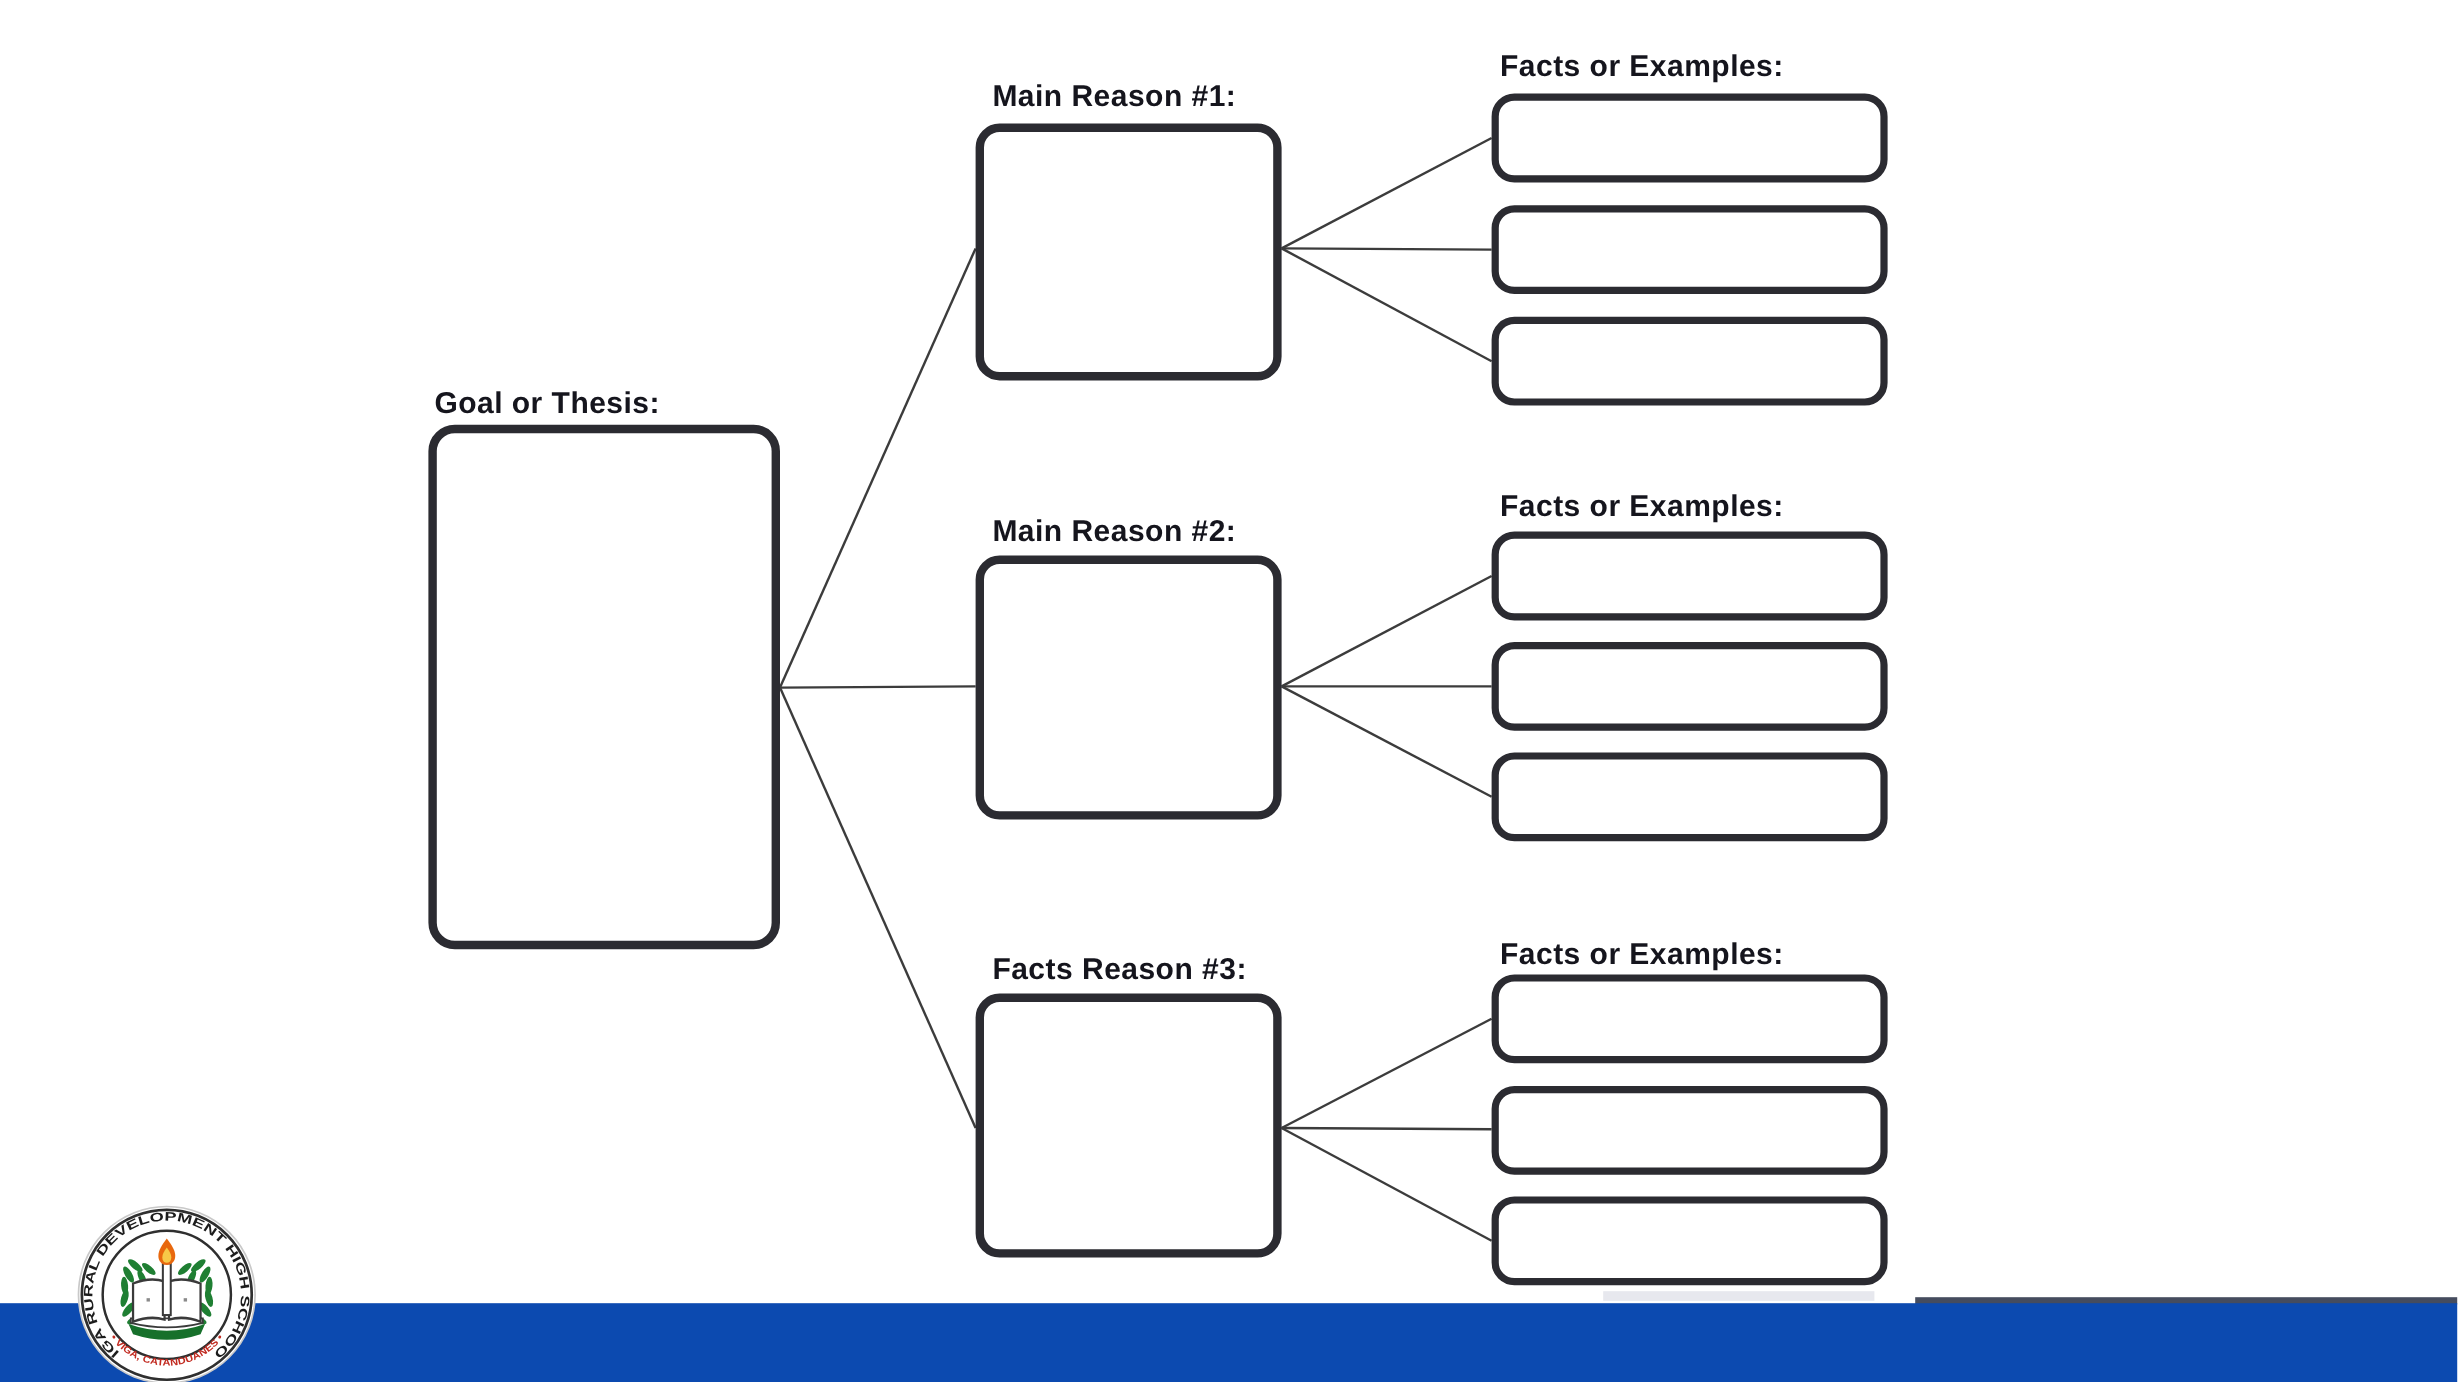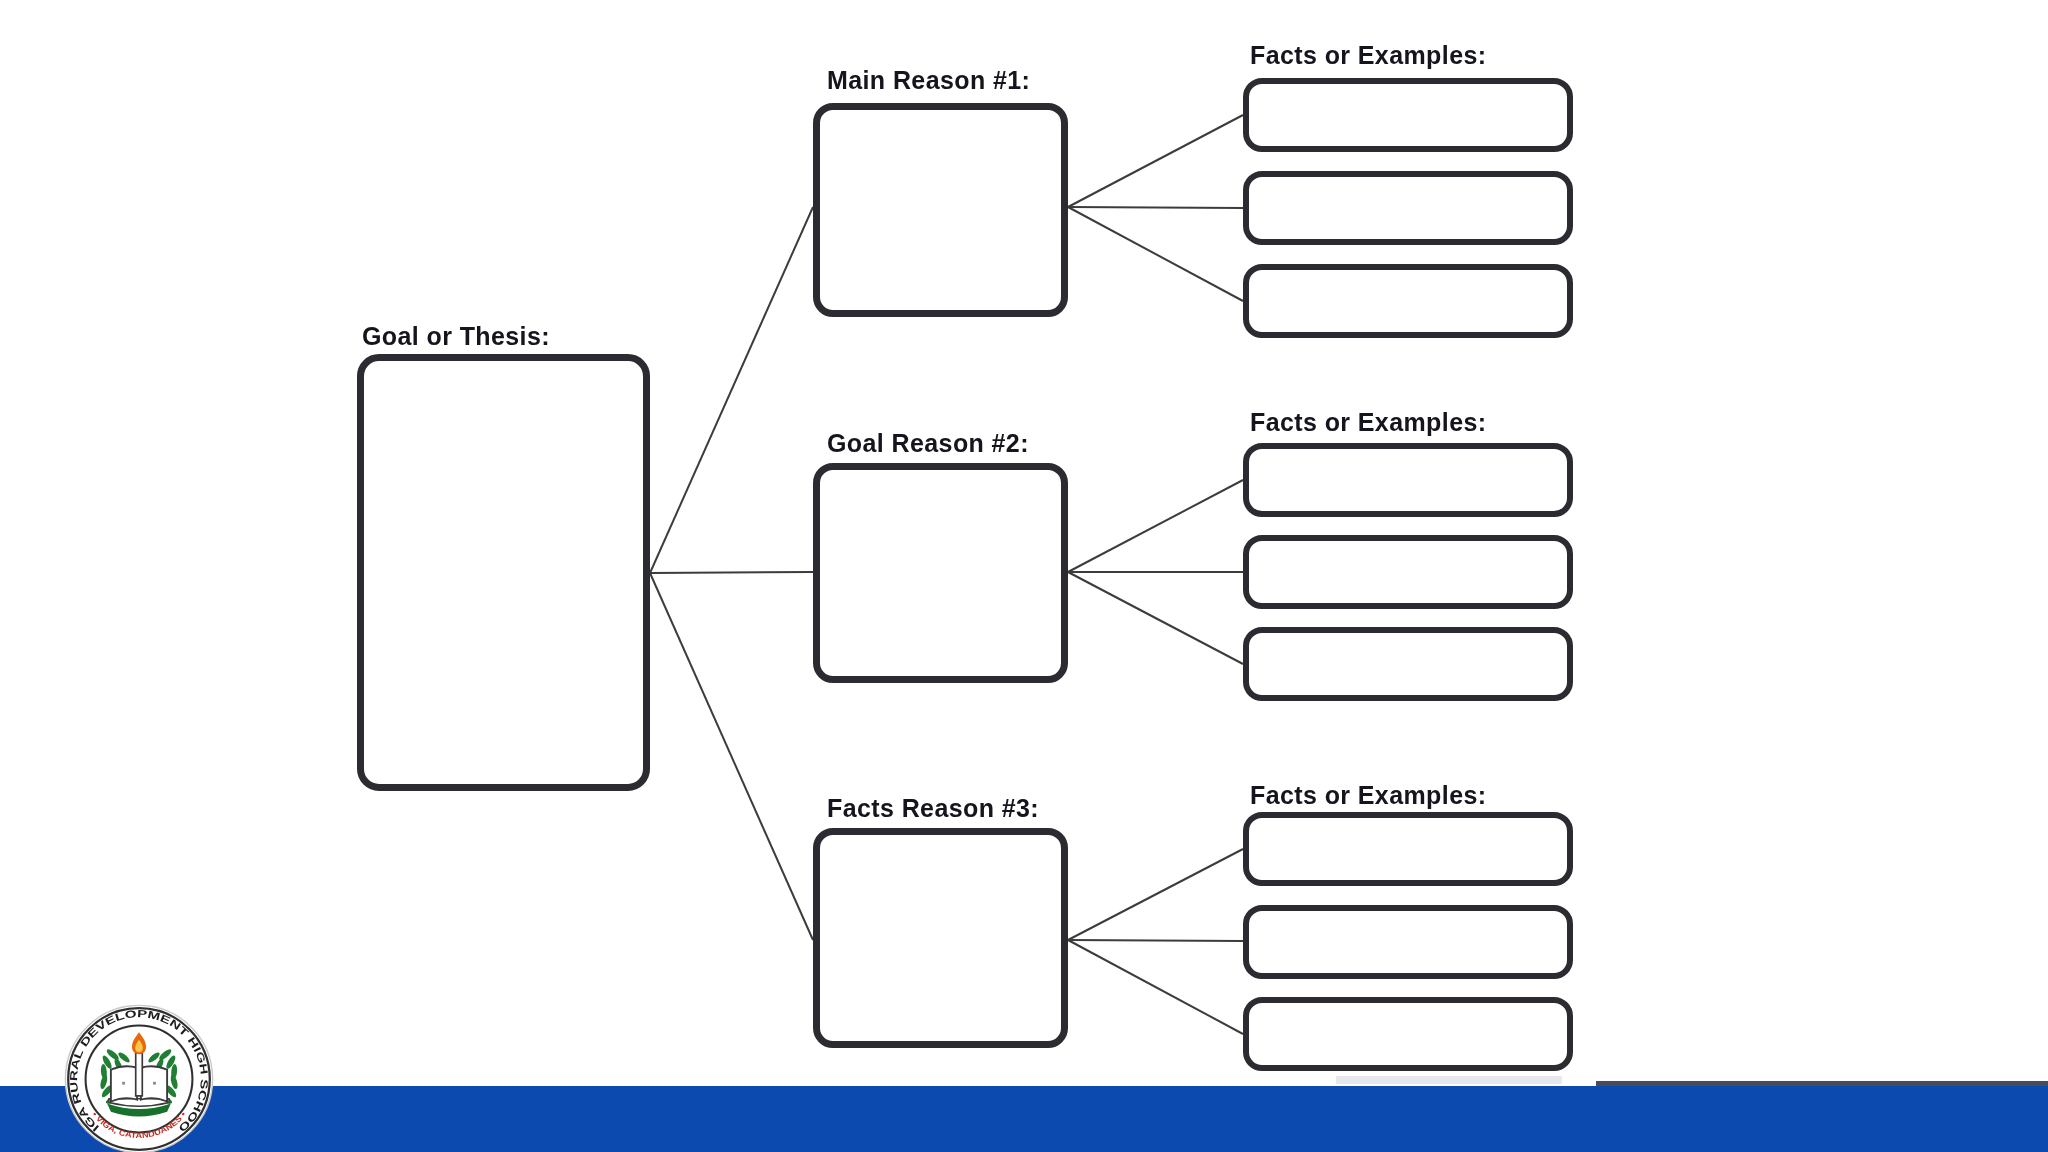--- a/index.html
+++ b/index.html
@@ -50,21 +50,21 @@
   <div class="node-label" style="left:362px;top:322px;">Goal or Thesis:</div>
   <div class="big-box" style="left:357px;top:354px;width:293px;height:437px;"></div>
 
   <div class="node-label" style="left:827px;top:66px;text-align:center;">Main Reason #1:</div>
   <div class="big-box" style="left:813px;top:103px;width:255px;height:214px;border-radius:20px;"></div>
   <div class="node-label" style="left:1250px;top:41px;">Facts or Examples:</div>
   <div class="fact-box" style="left:1243px;top:78px;"></div>
   <div class="fact-box" style="left:1243px;top:171px;"></div>
   <div class="fact-box" style="left:1243px;top:264px;"></div>
 
-  <div class="node-label" style="left:827px;top:429px;">Goal Reason #2:</div>
+  <div class="node-label" style="left:827px;top:429px;">Main Reason #2:</div>
   <div class="big-box" style="left:813px;top:463px;width:255px;height:220px;border-radius:20px;"></div>
   <div class="node-label" style="left:1250px;top:408px;">Facts or Examples:</div>
   <div class="fact-box" style="left:1243px;top:443px;"></div>
   <div class="fact-box" style="left:1243px;top:535px;"></div>
   <div class="fact-box" style="left:1243px;top:627px;"></div>
 
   <div class="node-label" style="left:827px;top:794px;">Facts Reason #3:</div>
   <div class="big-box" style="left:813px;top:828px;width:255px;height:220px;border-radius:20px;"></div>
   <div class="node-label" style="left:1250px;top:781px;">Facts or Examples:</div>
   <div class="fact-box" style="left:1243px;top:812px;"></div>

